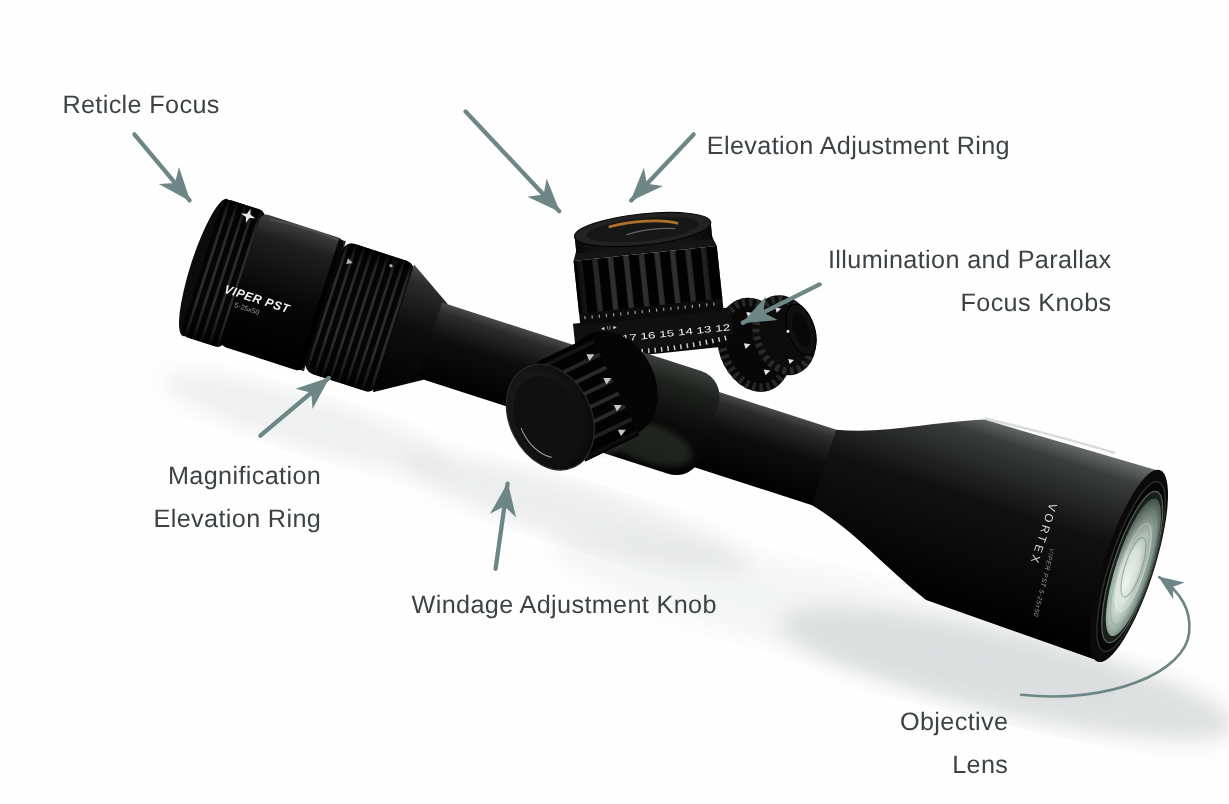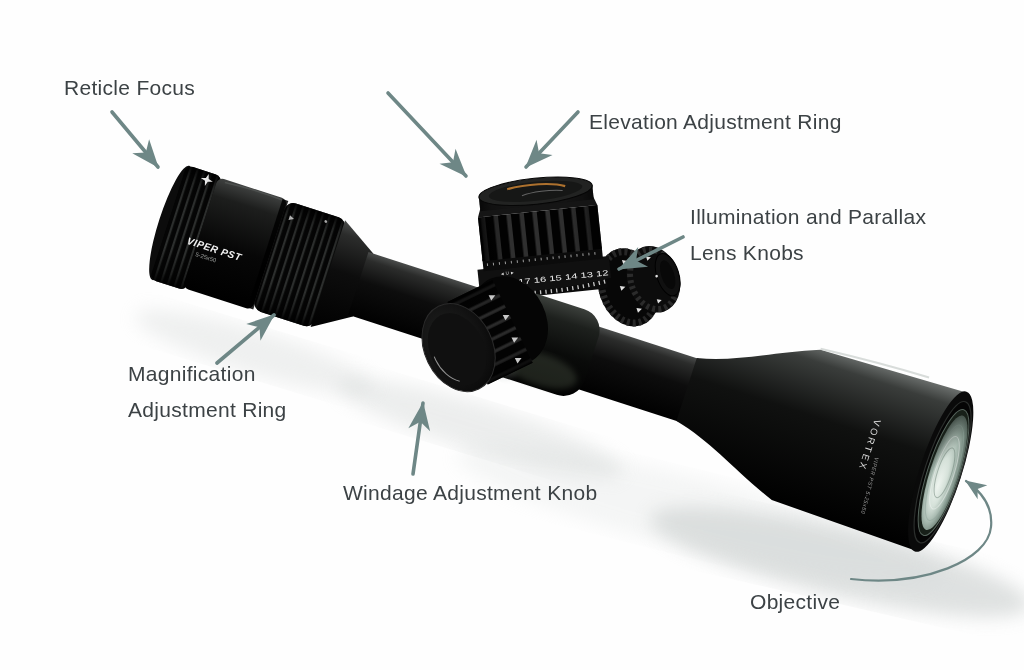--- a/index.html
+++ b/index.html
@@ -5,21 +5,21 @@
   html,body{margin:0;padding:0;background:#ffffff;}
   .stage{
     position:relative;width:1024px;height:670px;background:#fefefe;overflow:hidden;
     font-family:"Liberation Sans", sans-serif;
   }
   .stage svg{position:absolute;left:0;top:0;}
   .lbl{
     position:absolute;font-size:21px;line-height:36px;color:#3c4245;
     letter-spacing:.3px;white-space:nowrap;
   }
-  .lbl span{display:block;}
+  .lbl span{display:block;text-align:right;}
 </style>
 </head>
 <body>
 
 <div class="stage">
 
 <svg width="1024" height="670" viewBox="0 0 1024 670">
   <defs>
     <linearGradient id="bodyGrad" x1="0" y1="0" x2="0" y2="1">
       <stop offset="0" stop-color="#4a4c4b"></stop>
@@ -213,28 +213,29 @@
     <path d="M112,112 L158,167" marker-end="url(#ah)"></path>
     <path d="M388,93 L466,176" marker-end="url(#ah)"></path>
     <path d="M578,112 L526,167" marker-end="url(#ah)"></path>
     <path d="M683,237 L619,269" marker-end="url(#ah)"></path>
     <path d="M217,363 L274,315" marker-end="url(#ah)"></path>
     <path d="M413,474 L423,403" marker-end="url(#ah)"></path>
     <path d="M851,579 C925,587 988,560 991,527 C993,507 982,492 966,481" stroke-width="2.2" marker-end="url(#ah2)"></path>
   </g>
 </svg>
 
-<div class="lbl" style="left:64px;top:70px">Reticle Focus</div>
+<div class="lbl" style="left:52px;top:70px">Reticle Focus</div>
 <div class="lbl" style="left:589px;top:104px">Elevation Adjustment Ring</div>
 <div class="lbl" style="left:690px;top:199px">
   <span>Illumination and Parallax</span>
-  <span>Lens Knobs</span>
-</div>
-<div class="lbl" style="left:128px;top:356px">
+  <span>Focus Knobs</span>
+</div>
+<div class="lbl" style="left:128px;top:379px">
   <span>Magnification</span>
-  <span>Adjustment Ring</span>
-</div>
-<div class="lbl" style="left:343px;top:475px">Windage Adjustment Knob</div>
+  <span>Elevation Ring</span>
+</div>
+<div class="lbl" style="left:343px;top:487px">Windage Adjustment Knob</div>
 <div class="lbl" style="left:750px;top:584px">
   <span>Objective</span>
+  <span>Lens</span>
 </div>
 
 </div>
 
 </body></html>

